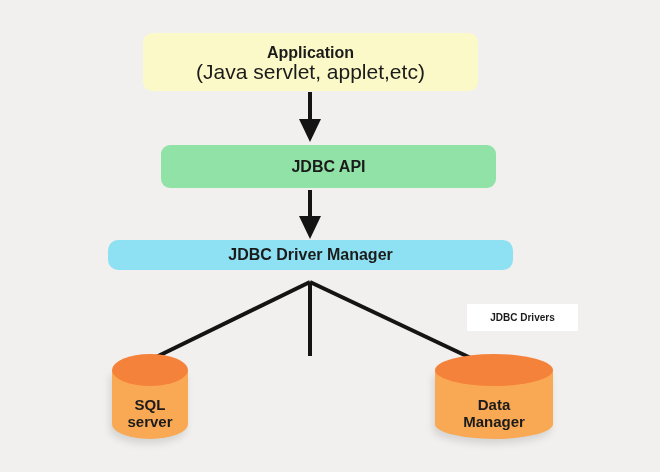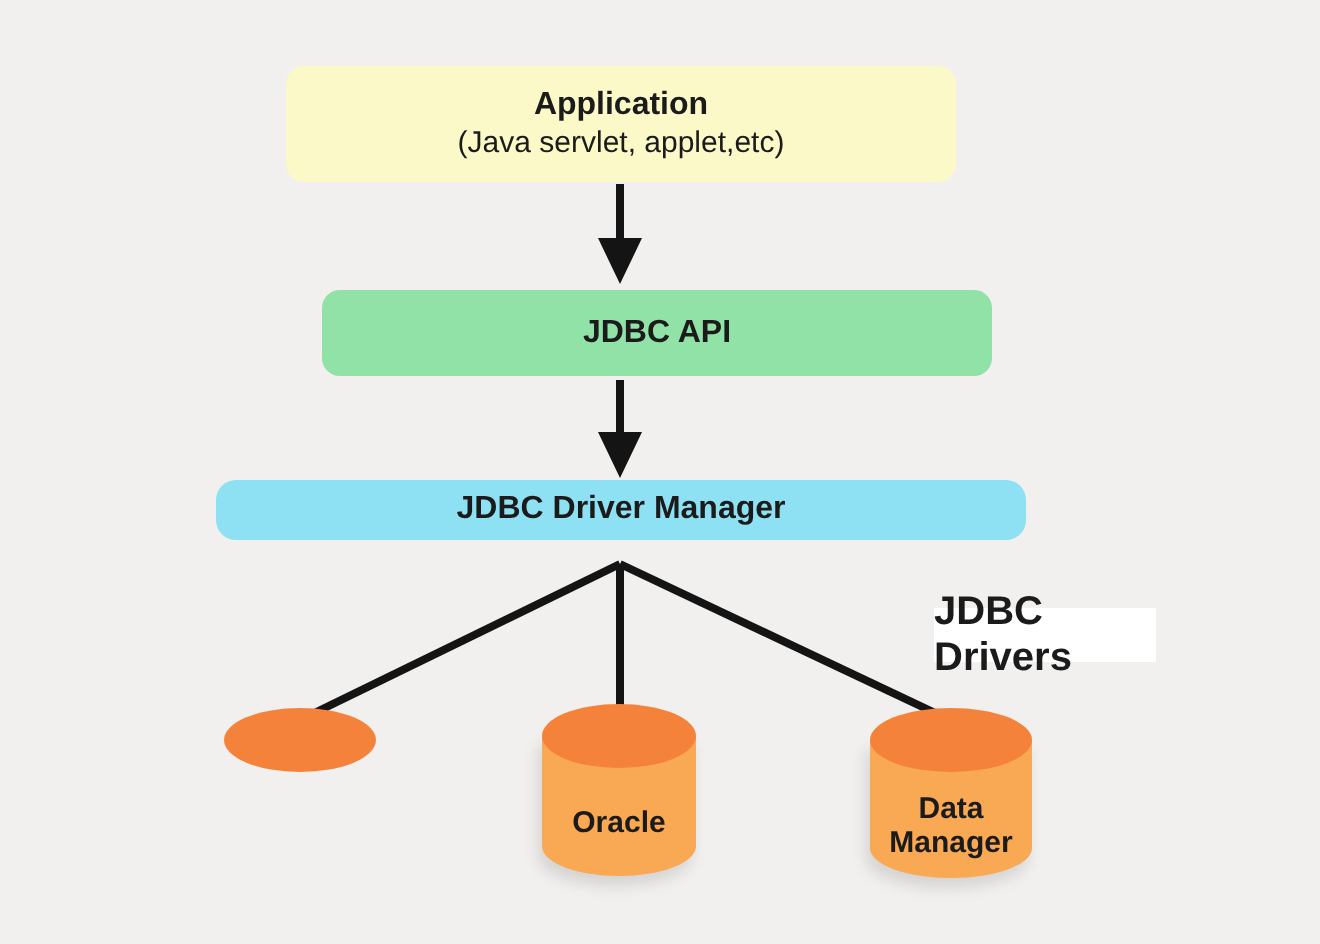--- a/index.html
+++ b/index.html
@@ -36,21 +36,21 @@
     background: #FBF9C7;
     border-radius: 9px;
   }
   .box-application .title {
     font-weight: bold;
     font-size: 16px;
     line-height: 19px;
   }
   .box-application .subtitle {
     font-weight: normal;
-    font-size: 15px;
+    font-size: 21px;
     line-height: 19px;
   }
   .box-jdbc-api {
     left: 161px; top: 145px;
     width: 335px; height: 43px;
     background: #90E2A6;
     border-radius: 9px;
     font-weight: bold;
     font-size: 16px;
   }
@@ -65,30 +65,30 @@
   .drivers-label {
     position: absolute;
     z-index: 2;
     left: 467px; top: 304px;
     width: 111px; height: 27px;
     background: #FFFFFF;
     display: flex;
     align-items: center;
     justify-content: center;
     font-weight: bold;
-    font-size: 20px;
+    font-size: 10px;
     color: #1B1B1B;
   }
   .cylinder {
     position: absolute;
     z-index: 2;
   }
   .cyl-sql    { left: 112px; top: 354px; width: 76px; height: 85px; }
   .cyl-oracle { left: 271px; top: 352px; width: 77px; height: 86px; }
-  .cyl-data   { left: 435px; top: 354px; width: 81px; height: 85px; }
+  .cyl-data   { left: 435px; top: 354px; width: 81px; height: 85px; padding-left: 37px; }
   .cyl-body {
     position: absolute;
     left: 0; top: 16px;
     width: 100%;
     height: calc(100% - 16px);
     background: #F9A853;
     border-radius: 0 0 50% 50% / 0 0 15px 15px;
     box-shadow: -2px 5px 7px rgba(90, 90, 90, 0.18);
     display: flex;
     flex-direction: column;
@@ -142,32 +142,29 @@
 
   <div class="box box-driver-manager">
     <span>JDBC Driver Manager</span>
   </div>
 
   <div class="drivers-label">
     <span>JDBC Drivers</span>
   </div>
 
   <div class="cylinder cyl-sql">
-    <div class="cyl-top"></div>
-  </div>
-
-  <div class="cylinder cyl-oracle">
     <div class="cyl-body">
       <div class="cyl-label">
-        <div>Oracle</div>
-        <div></div>
+        <div>SQL</div>
+        <div>server</div>
       </div>
     </div>
     <div class="cyl-top"></div>
   </div>
+
 
   <div class="cylinder cyl-data">
     <div class="cyl-body">
       <div class="cyl-label">
         <div>Data</div>
         <div>Manager</div>
       </div>
     </div>
     <div class="cyl-top"></div>
   </div>

